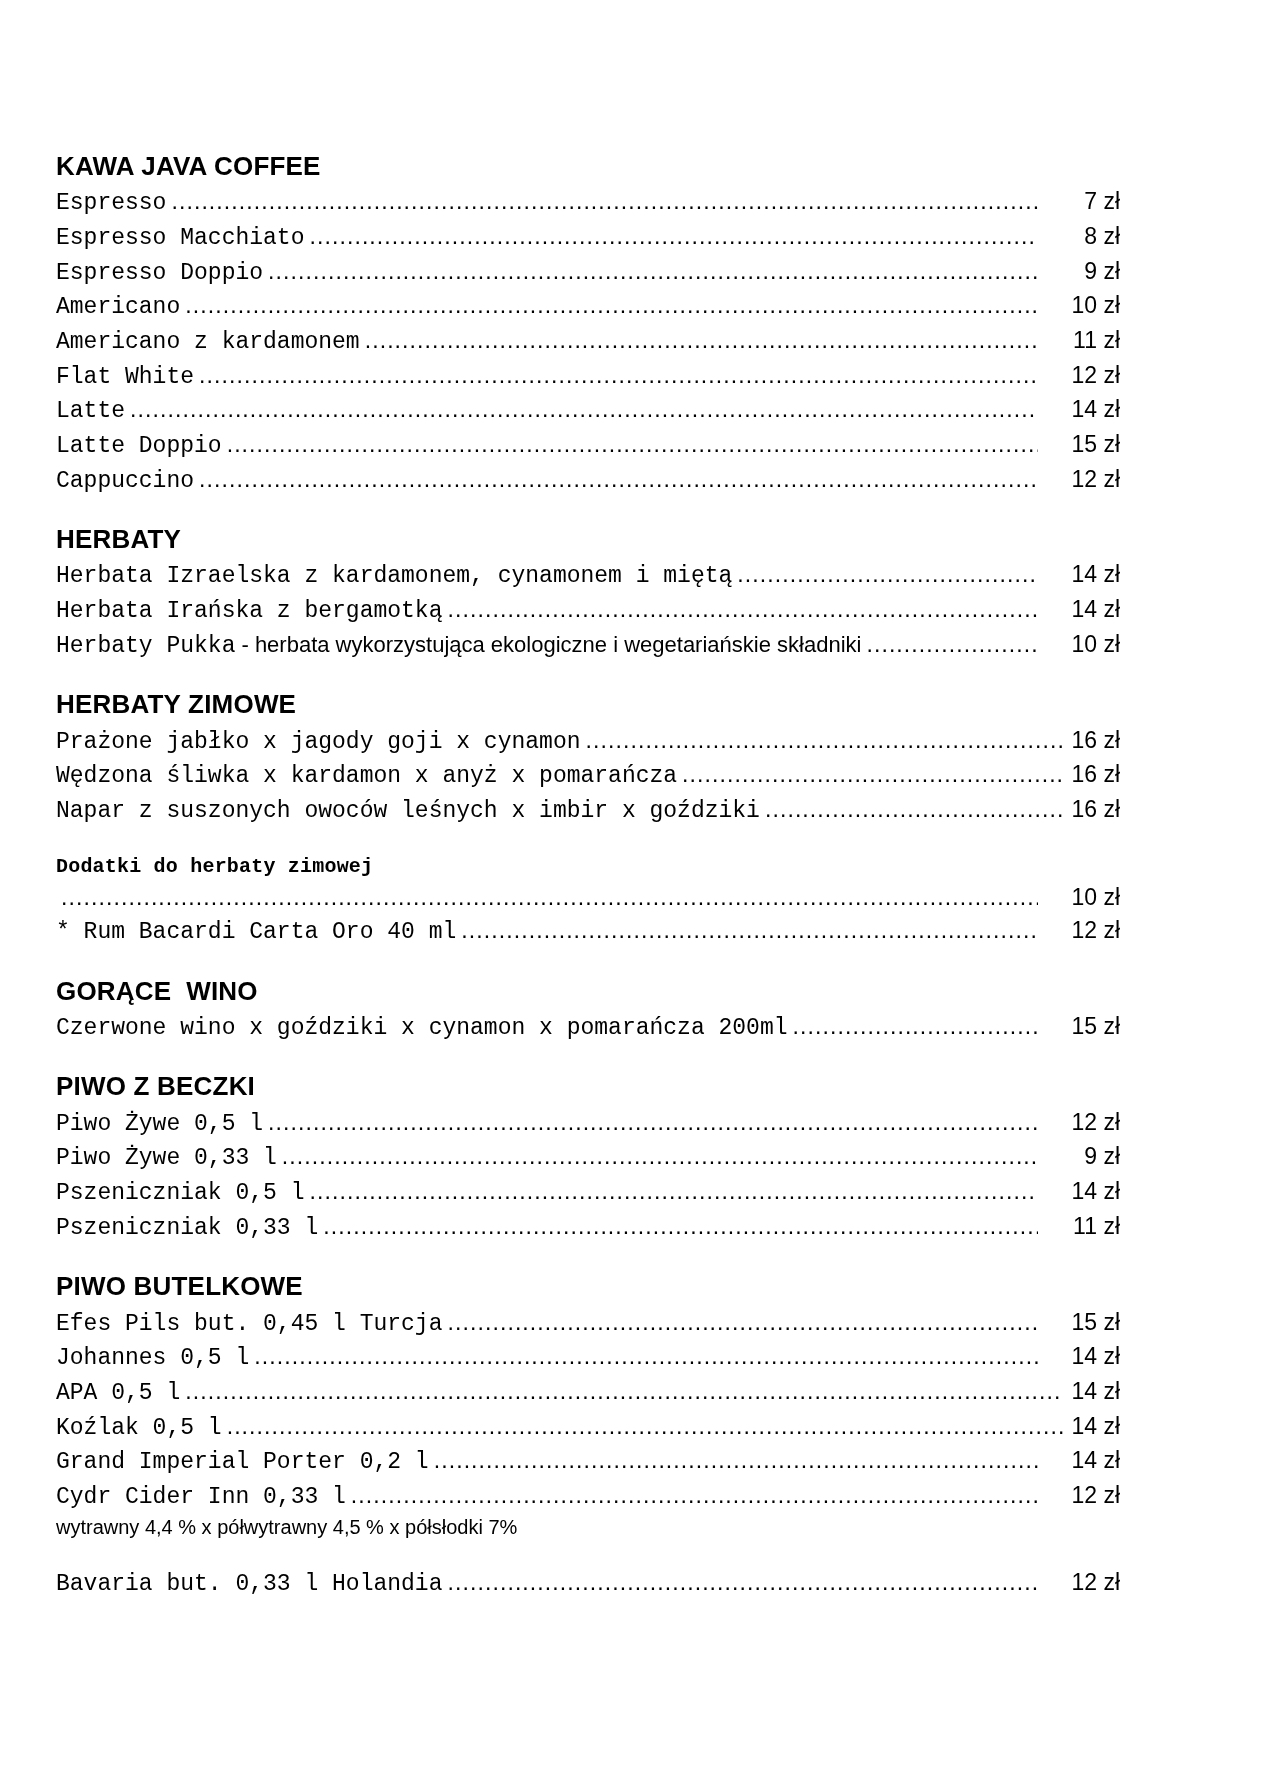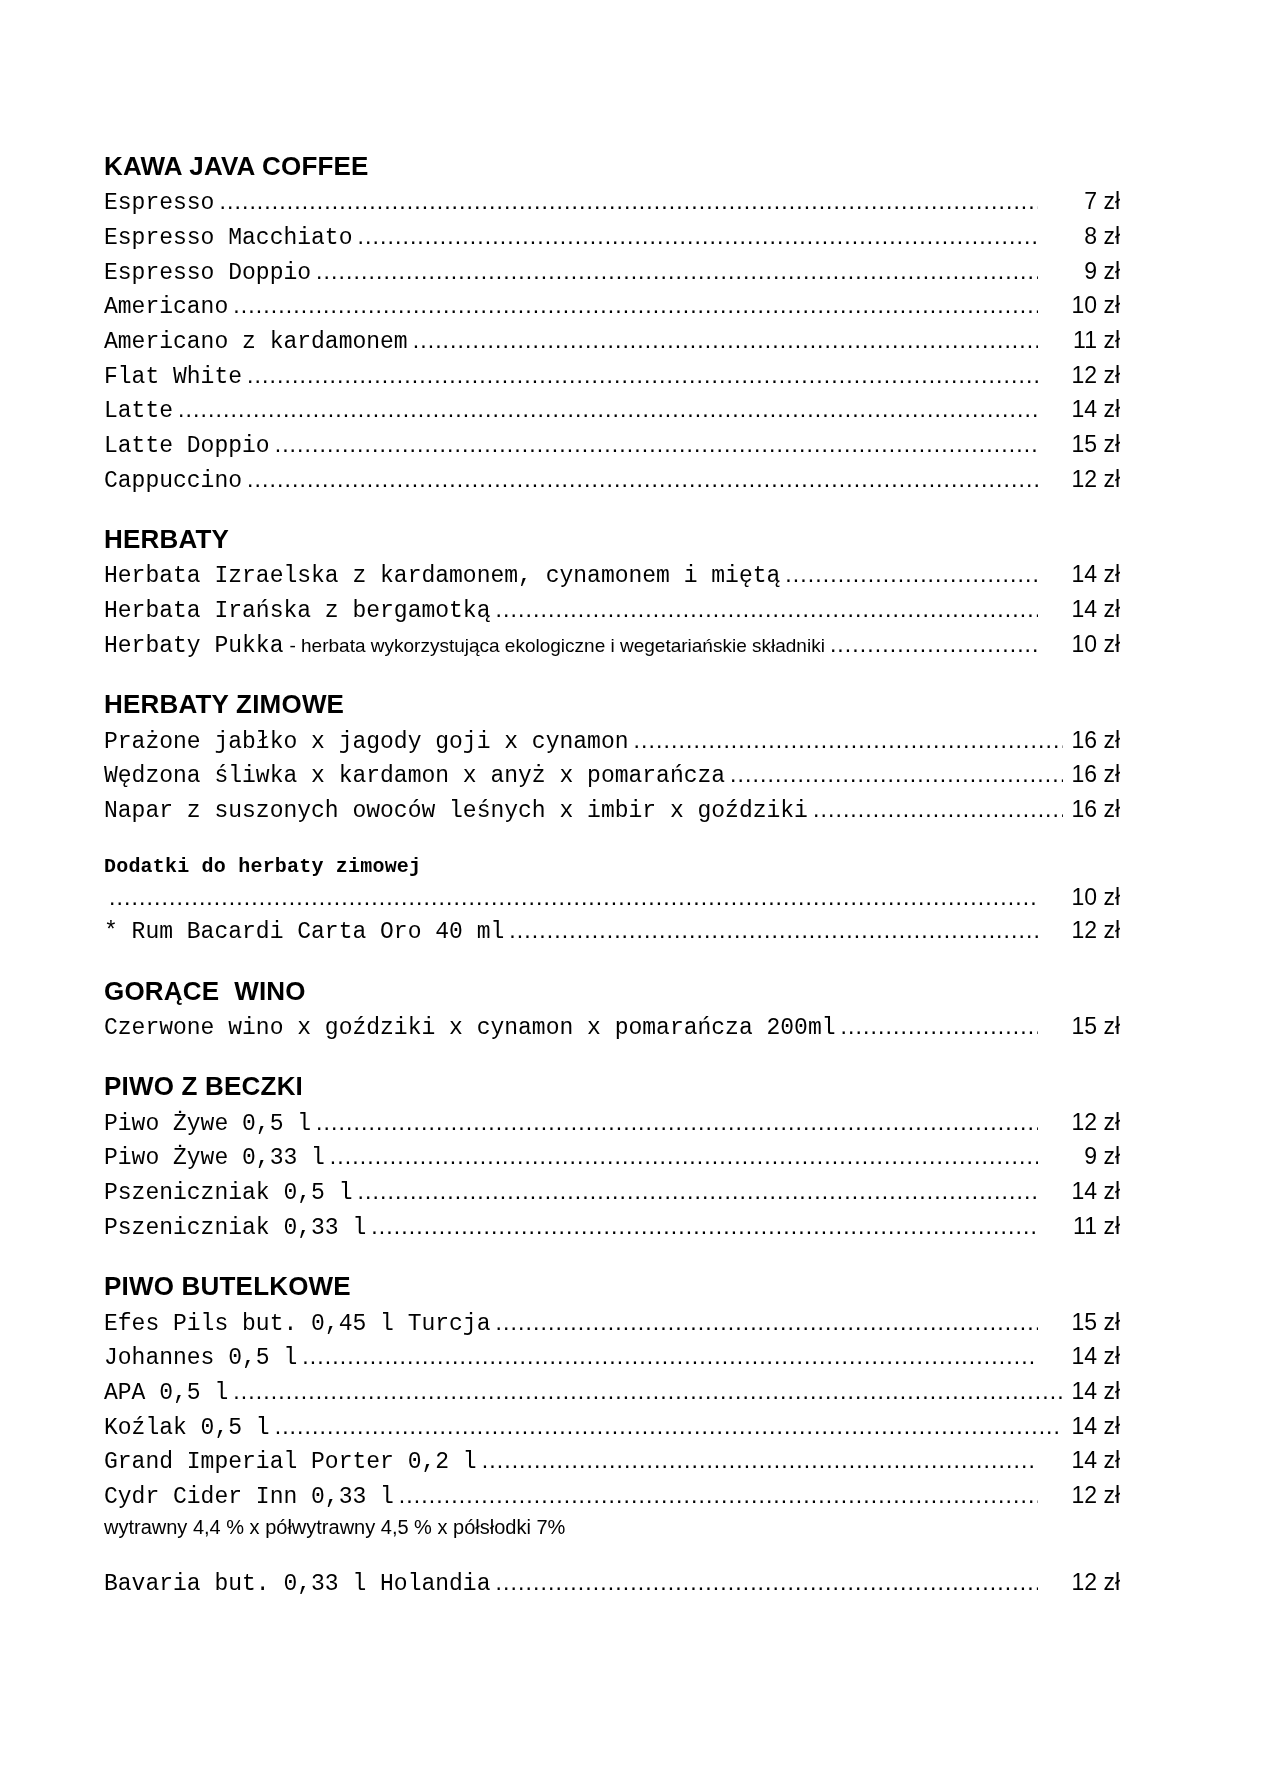--- a/index.html
+++ b/index.html
@@ -12,21 +12,21 @@
     height: 1790px;
     font-family: "Liberation Sans", sans-serif;
     color: #000000;
     -webkit-font-smoothing: antialiased;
   }
   .page {
     position: relative;
     width: 1266px;
     height: 1547px;
     box-sizing: border-box;
-    padding: 150px 146px 0 104px;
+    padding: 150px 146px 0 56px;
   }
   .menu {
     width: 100%;
   }
 
   
   .section {
     margin: 0 0 26px 0;
   }
   .section:last-child {
@@ -55,21 +55,21 @@
     line-height: 1.42;
     white-space: nowrap;
   }
   .row-name {
     flex: 0 0 auto;
     max-width: 100%;
     overflow: hidden;
     font-family: Liberation Mono, monospace;
   }
   .row-desc {
-    font-size: 19px;
+    font-size: 22px;
     padding-left: 6px;
   }
   .leader {
     flex: 1 1 auto;
     overflow: hidden;
     white-space: nowrap;
     margin: 0 2px 0 5px;
     letter-spacing: 1.1px;
     font-size: 23px;
     line-height: 1;

